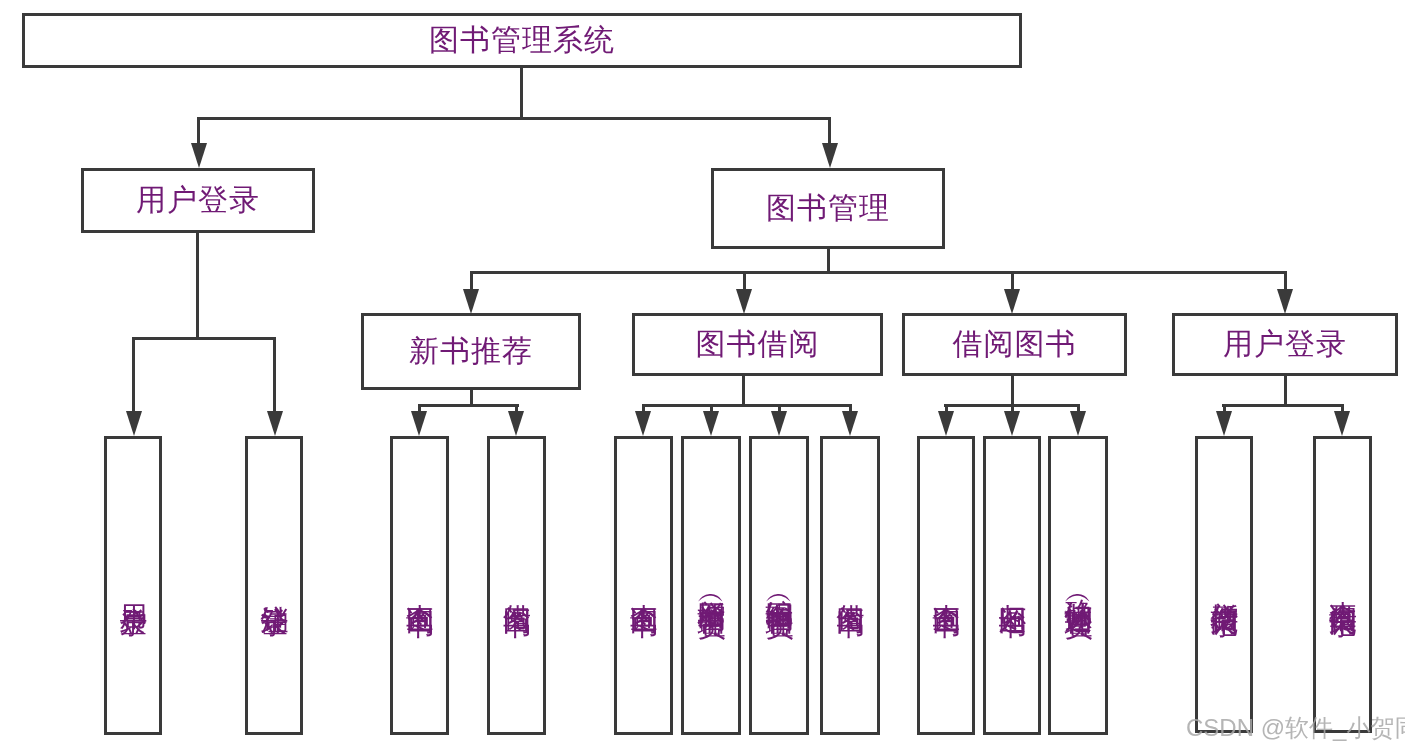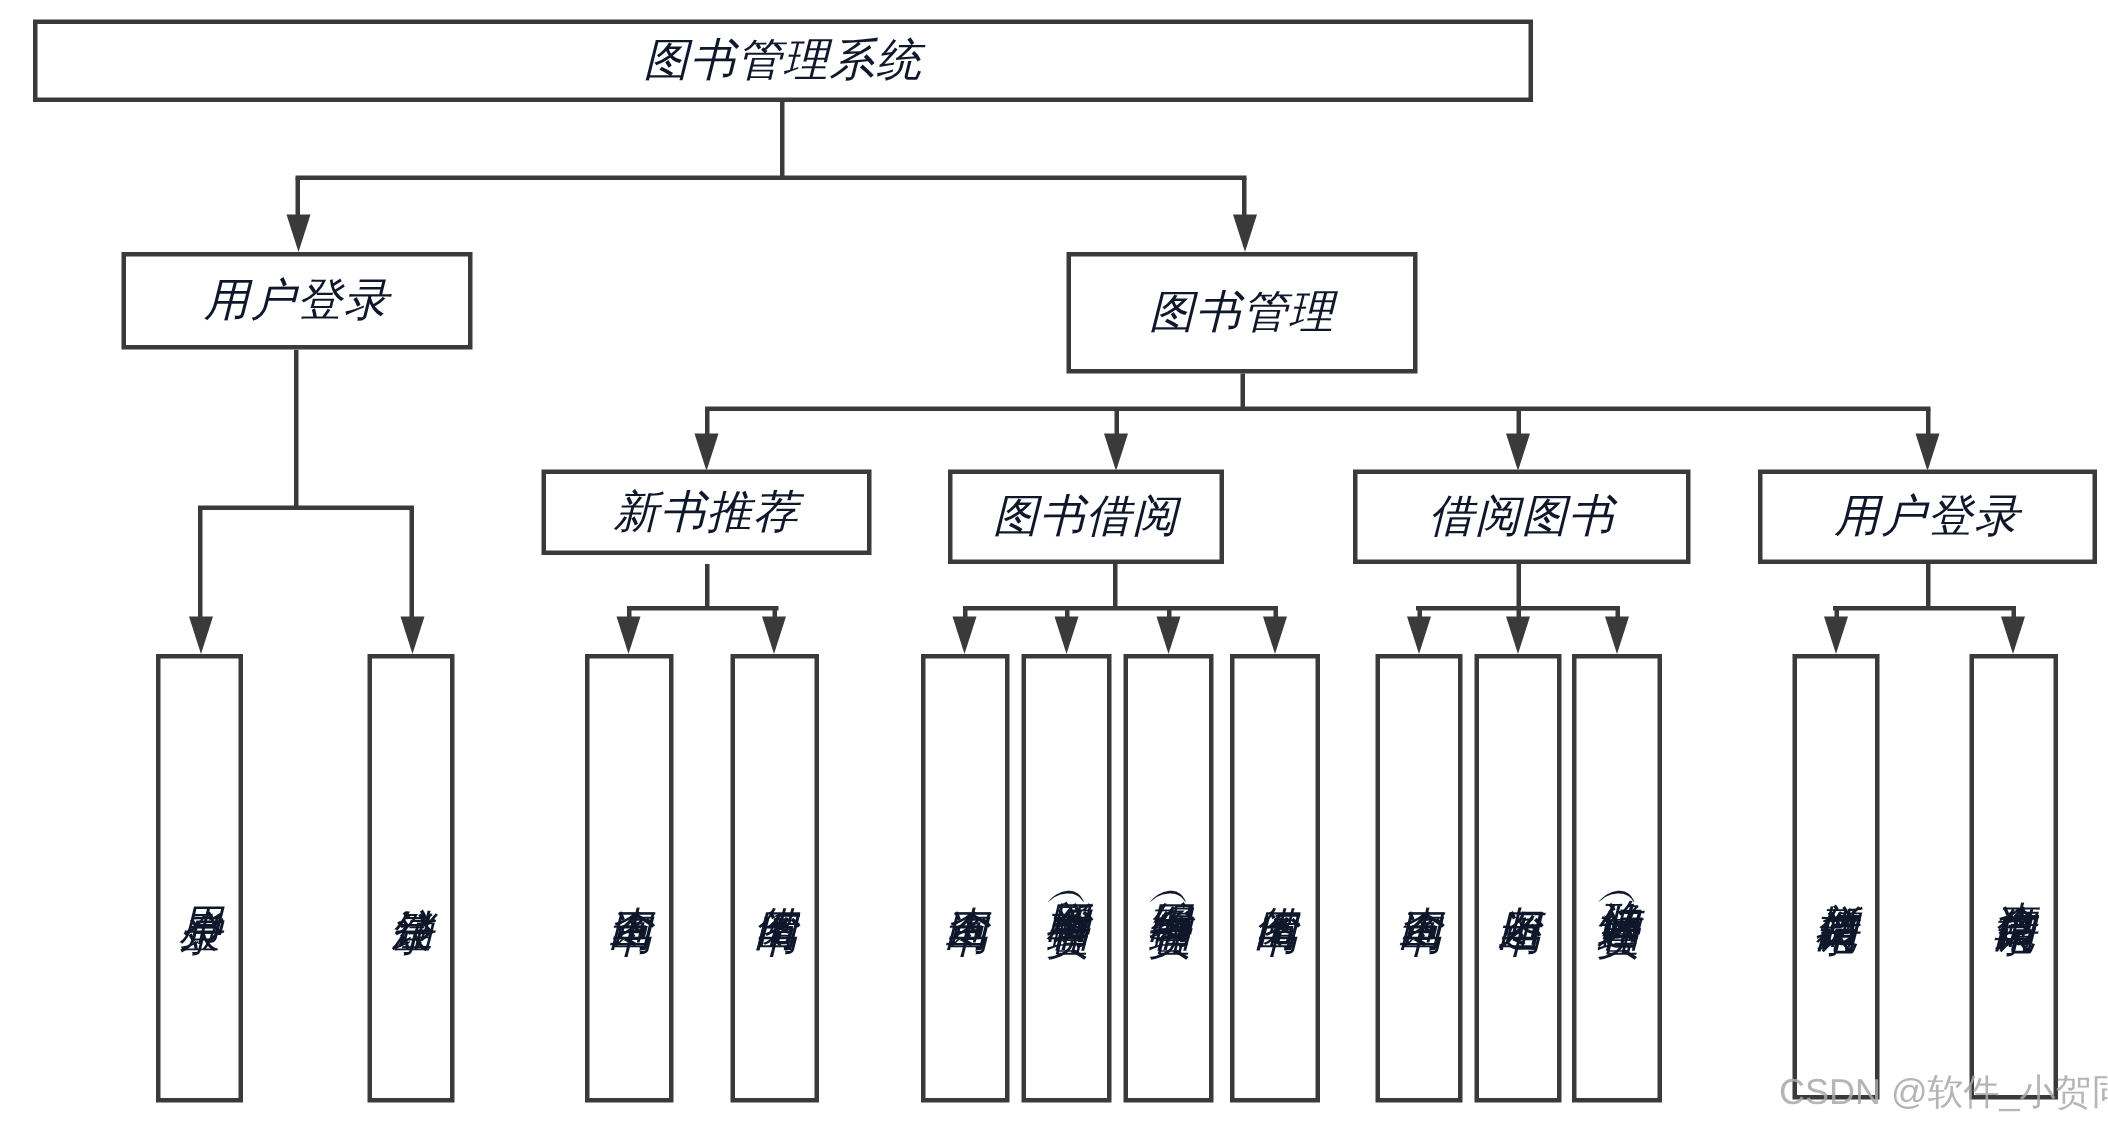--- a/index.html
+++ b/index.html
@@ -9,25 +9,24 @@
     background:#ffffff;
     overflow:hidden;
     font-family:"Liberation Sans","DejaVu Sans",sans-serif;
   }
   .box{
     position:absolute;
     box-sizing:border-box;
     background:#ffffff;
     border:3px solid #3a3a3a;
     display:flex;align-items:center;justify-content:center;
-    color:#0f172a;
+    color:#701a75;
     font-size:30px;
     letter-spacing:1px;
     z-index:2;
-    font-style:italic;
   }
   .vbox{
     writing-mode:vertical-rl;
     text-orientation:mixed;
     font-size:28px;
     line-height:1;
     letter-spacing:2px;
     text-align:center;
   }
   .hline,.vline{position:absolute;background:#3a3a3a;z-index:1;}
@@ -77,22 +76,22 @@
 
   <div class="vline" style="left:470px;top:273px;width:3px;height:21px;"></div>
   <div class="arrow" style="left:463px;top:289px;"></div>
   <div class="vline" style="left:743px;top:273px;width:3px;height:21px;"></div>
   <div class="arrow" style="left:736px;top:289px;"></div>
   <div class="vline" style="left:1011px;top:273px;width:3px;height:21px;"></div>
   <div class="arrow" style="left:1004px;top:289px;"></div>
   <div class="vline" style="left:1284px;top:273px;width:3px;height:21px;"></div>
   <div class="arrow" style="left:1277px;top:289px;"></div>
 
-  <div class="box" style="left:361px;top:313px;width:220px;height:57px;">新书推荐</div>
-  <div class="box" style="left:632px;top:313px;width:184px;height:63px;">图书借阅</div>
+  <div class="box" style="left:361px;top:313px;width:220px;height:77px;">新书推荐</div>
+  <div class="box" style="left:632px;top:313px;width:251px;height:63px;">图书借阅</div>
   <div class="box" style="left:902px;top:313px;width:225px;height:63px;">借阅图书</div>
   <div class="box" style="left:1172px;top:313px;width:226px;height:63px;">用户登录</div>
 
   <div class="vline" style="left:470px;top:376px;width:3px;height:30px;"></div>
   <div class="vline" style="left:742px;top:376px;width:3px;height:30px;"></div>
   <div class="vline" style="left:1011px;top:376px;width:3px;height:30px;"></div>
   <div class="vline" style="left:1284px;top:376px;width:3px;height:30px;"></div>
 
   <div class="hline" style="left:418px;top:404px;width:101px;height:3px;"></div>
   <div class="hline" style="left:642px;top:404px;width:210px;height:3px;"></div>

